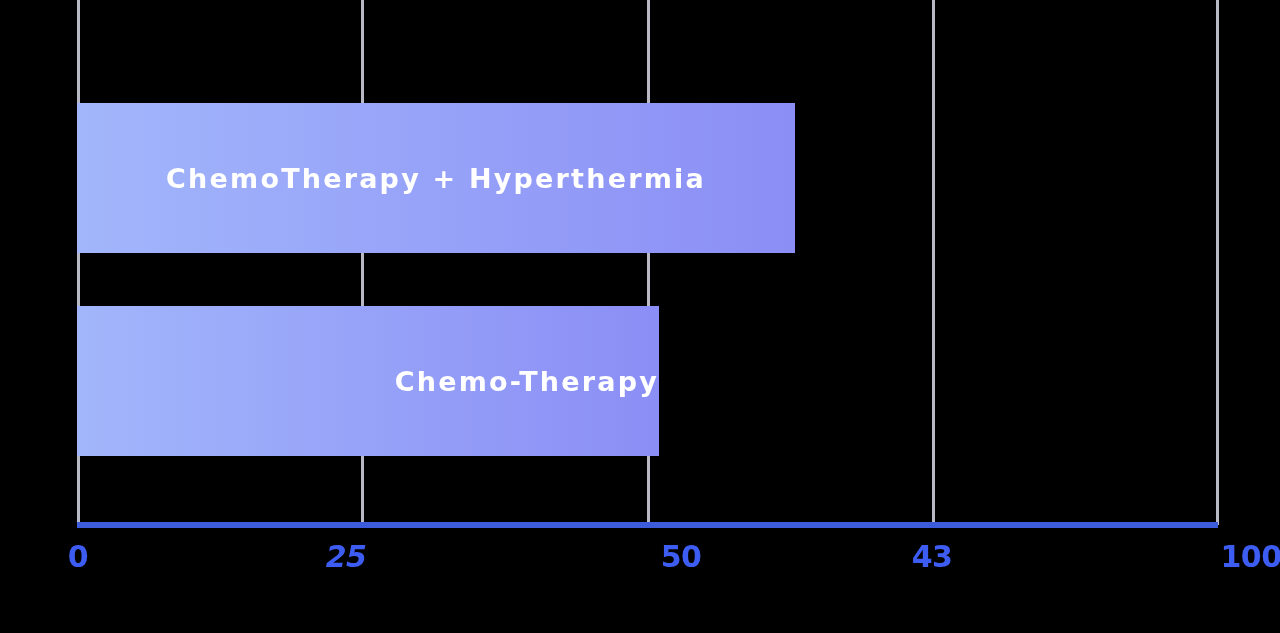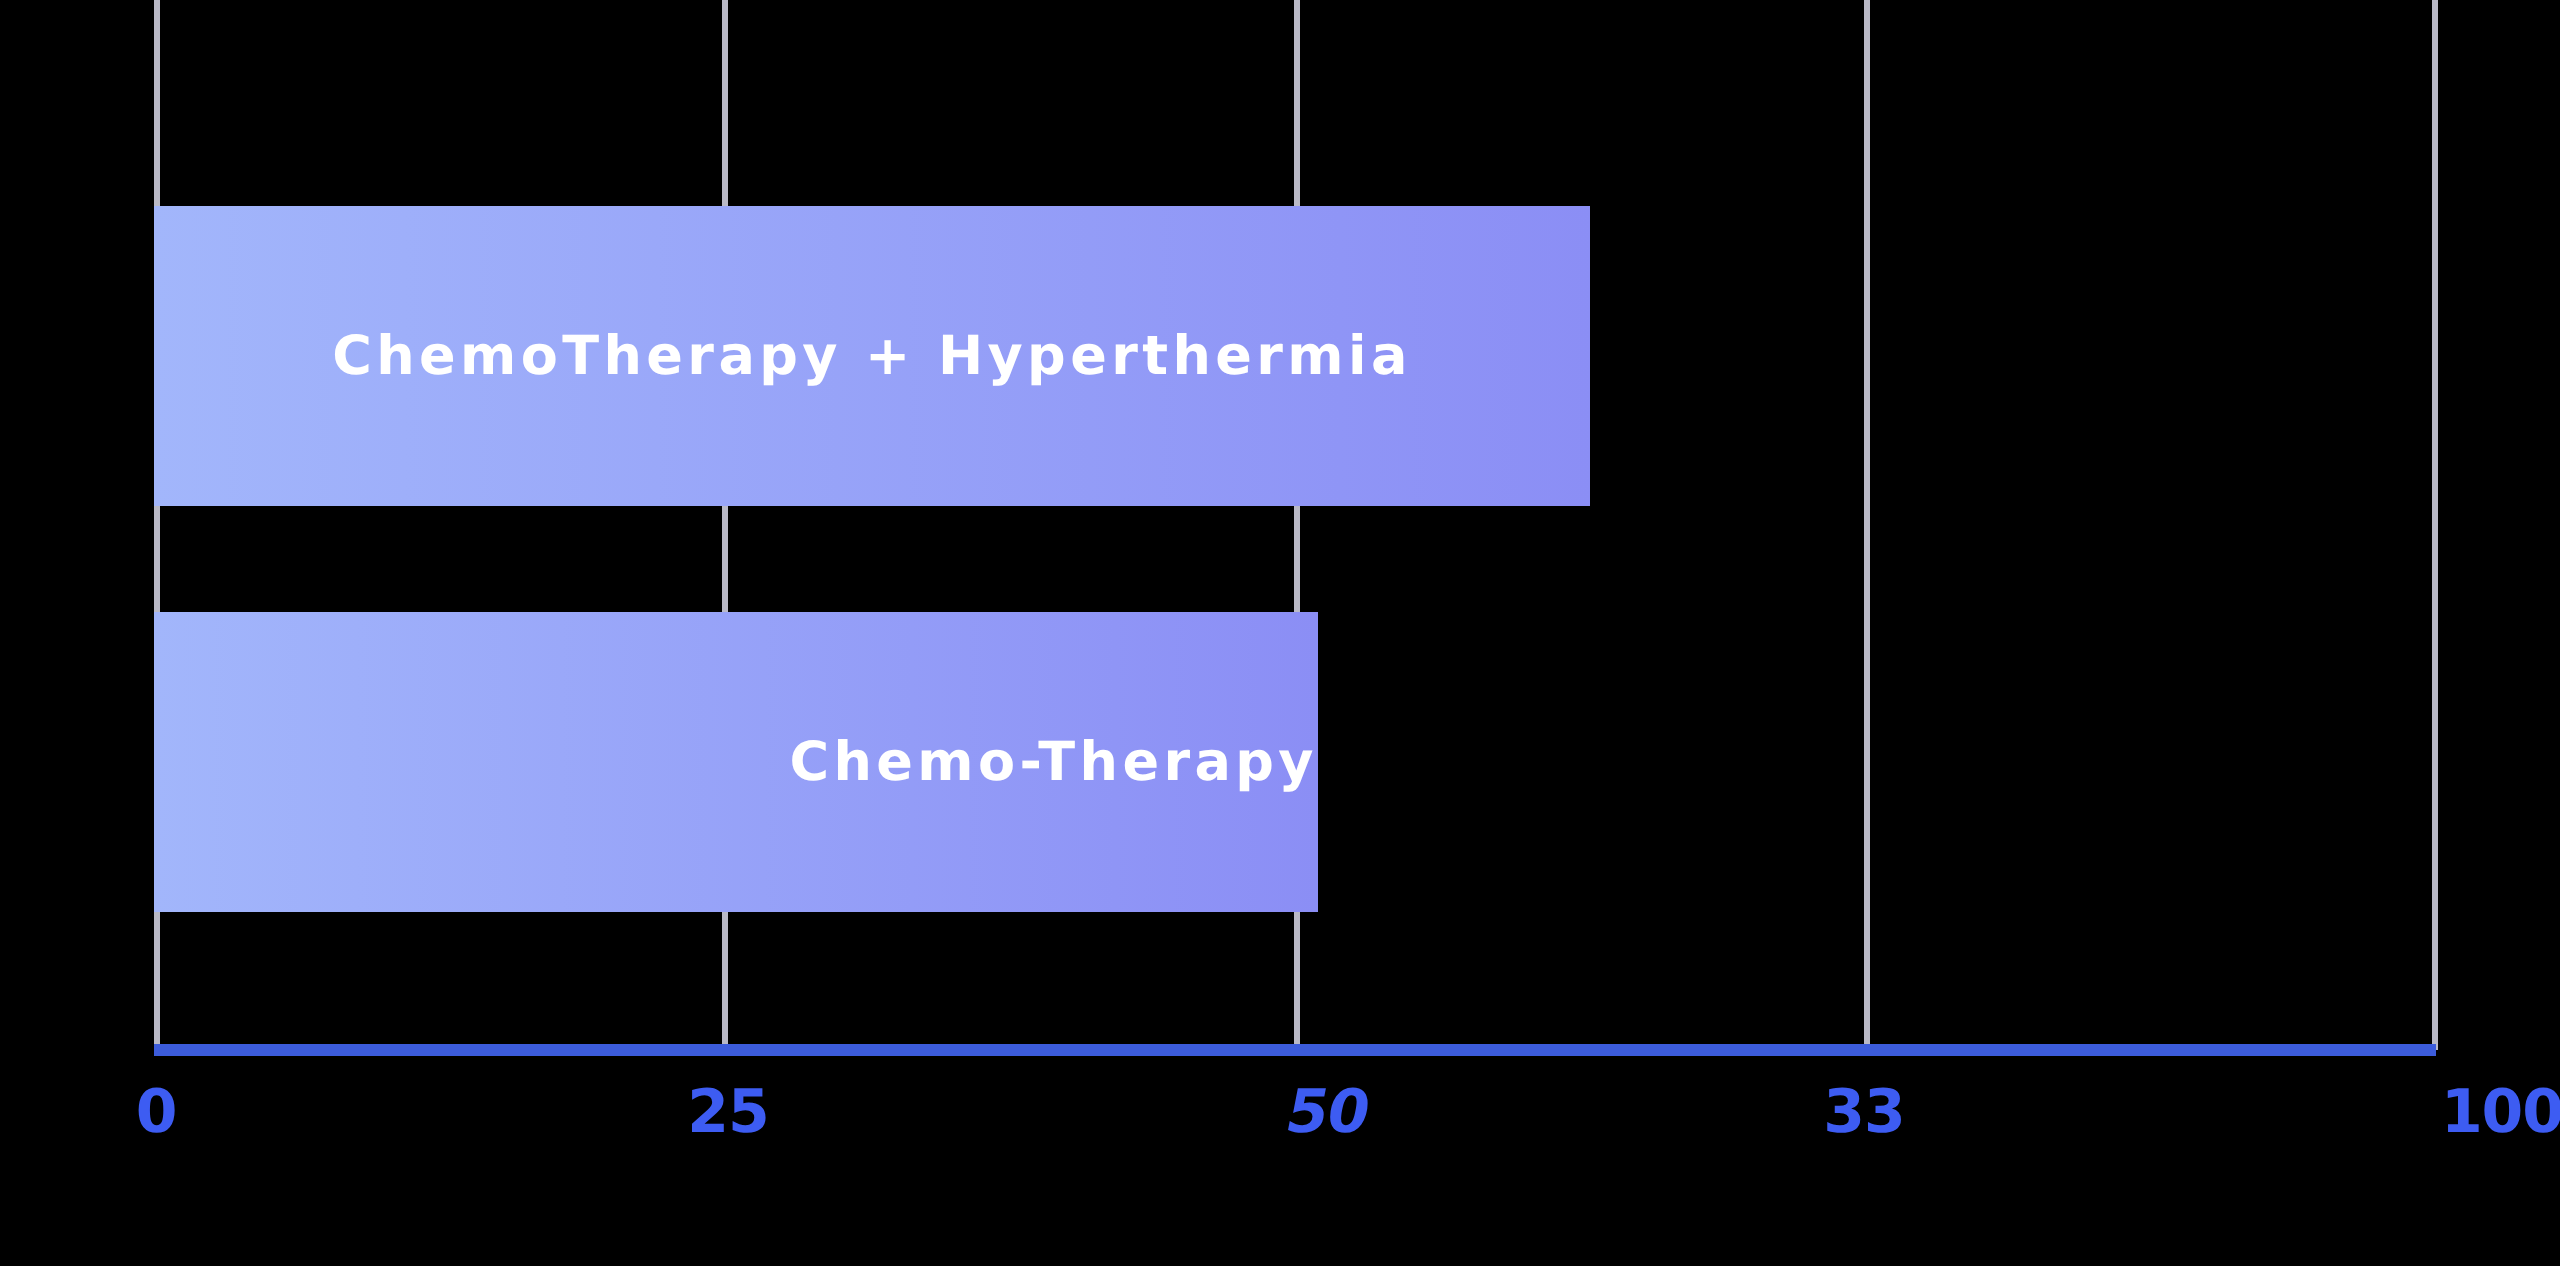--- a/index.html
+++ b/index.html
@@ -113,19 +113,19 @@
 
     <div class="bar bar-1" style="width:582px;">
       <span class="bar-label">Chemo-Therapy</span>
     </div>
   </div>
 
   <div class="x-axis-line"></div>
 
   <div class="tick-labels">
     <span class="tick-label" style="left:78px;">0</span>
-    <span class="tick-label" style="left:364px;">25</span>
-    <span class="tick-label" style="left:664px;font-style:italic;">50</span>
-    <span class="tick-label" style="left:932px;">33</span>
+    <span class="tick-label" style="left:346px;font-style:italic;">25</span>
+    <span class="tick-label" style="left:681px;">50</span>
+    <span class="tick-label" style="left:932px;">43</span>
     <span class="tick-label" style="left:1219px;margin-left:32px;">100</span>
   </div>
 
 </div>
 
 </body></html>

